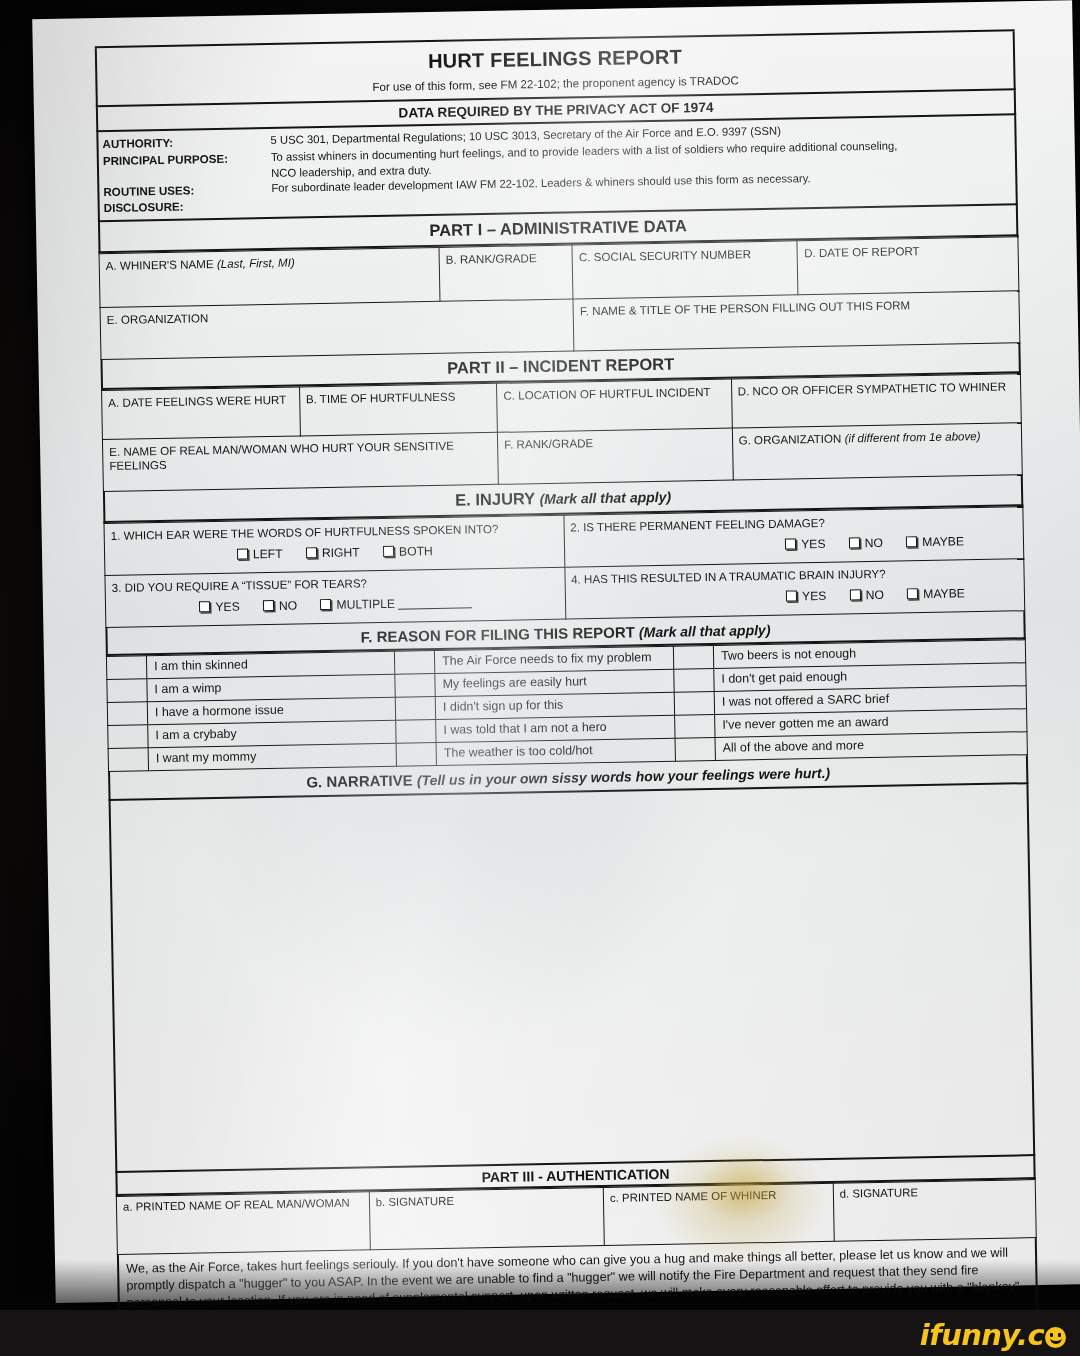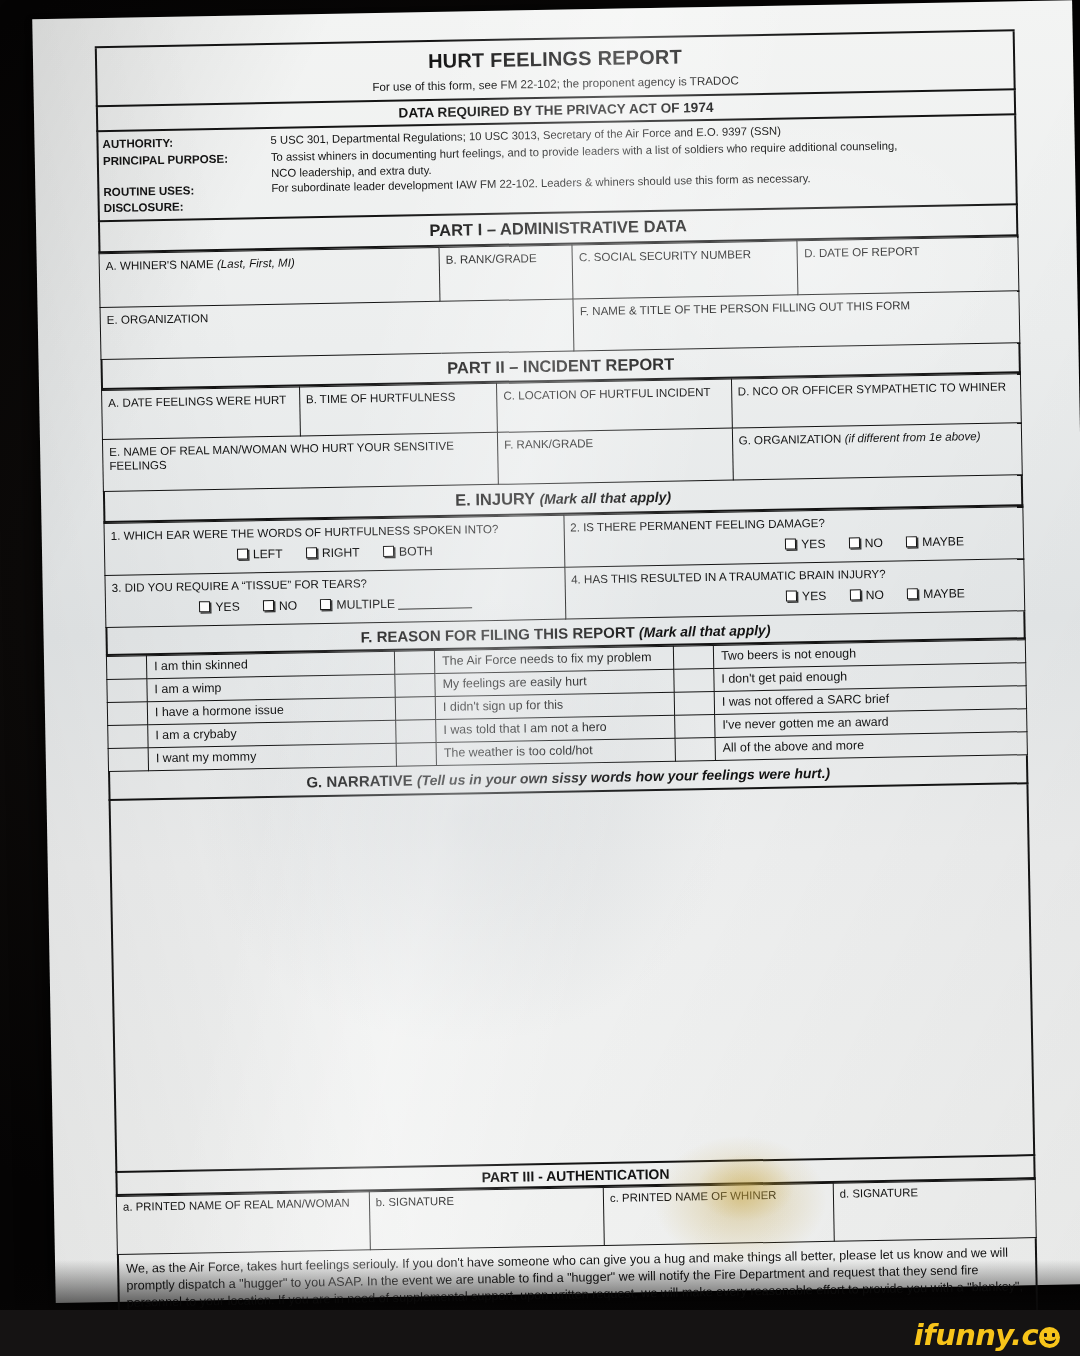--- a/index.html
+++ b/index.html
@@ -152,21 +152,21 @@
   table.auth td { border: 1.9px solid #141414; vertical-align: top; padding: 4px 5px 2px 6px; font-size: 11.4px; height: 58px;}
 
   .closing { padding: 6px 7px 5px 7px; font-size: 12.6px; line-height: 1.32; }
   .footline { display:flex; padding: 4px 6px 2px 2px; font-size: 12.6px; }
   .footline .left { width: 300px; }
   .footline .right { flex:1; }
 
   
   #watermark {
     position:absolute;
-    right: 20px; bottom: 4px;
+    right: 14px; bottom: 4px;
     z-index: 90;
     font-family: "DejaVu Sans", sans-serif;
     font-weight: bold;
     font-style: italic;
     font-size: 29px;
     color: #f7c41a;
     letter-spacing: -0.6px;
     display:flex; align-items:center;justify-content:flex-end;
   }
   #watermark .smiley {

